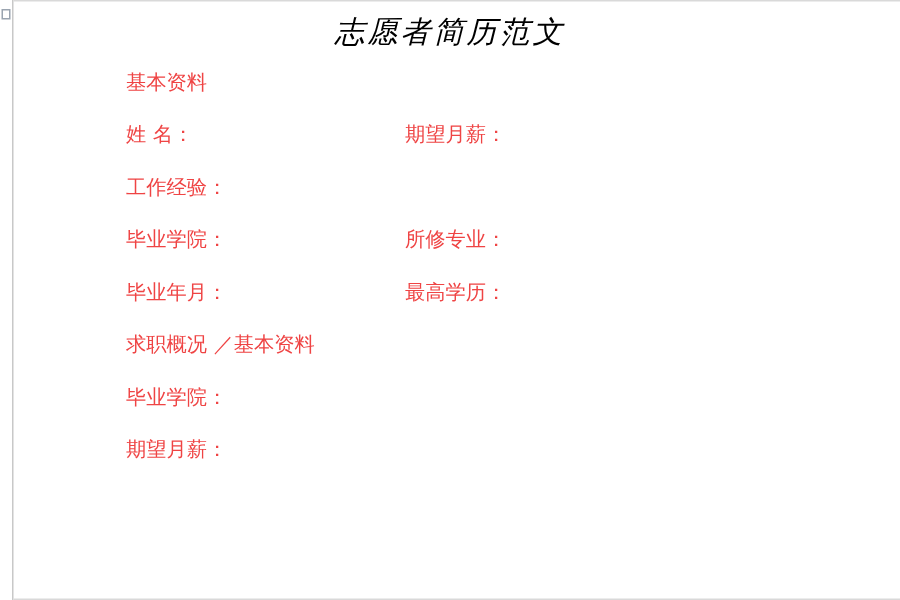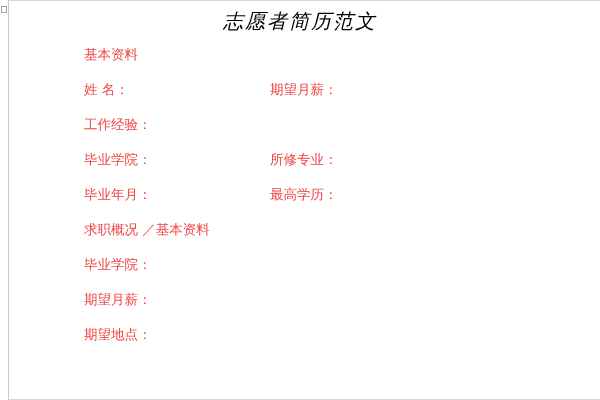--- a/index.html
+++ b/index.html
@@ -148,19 +148,15 @@
     <div class="line">
       <span class="lbl-left">毕业学院：</span>
       <span class="lbl-right"></span>
     </div>
 
     <div class="line">
       <span class="lbl-left">期望月薪：</span>
       <span class="lbl-right"></span>
     </div>
 
-    <div class="line">
-      <span class="lbl-left">期望地点：</span>
-      <span class="lbl-right"></span>
-    </div>
 
   </div>
 </div>
 
 </body></html>

